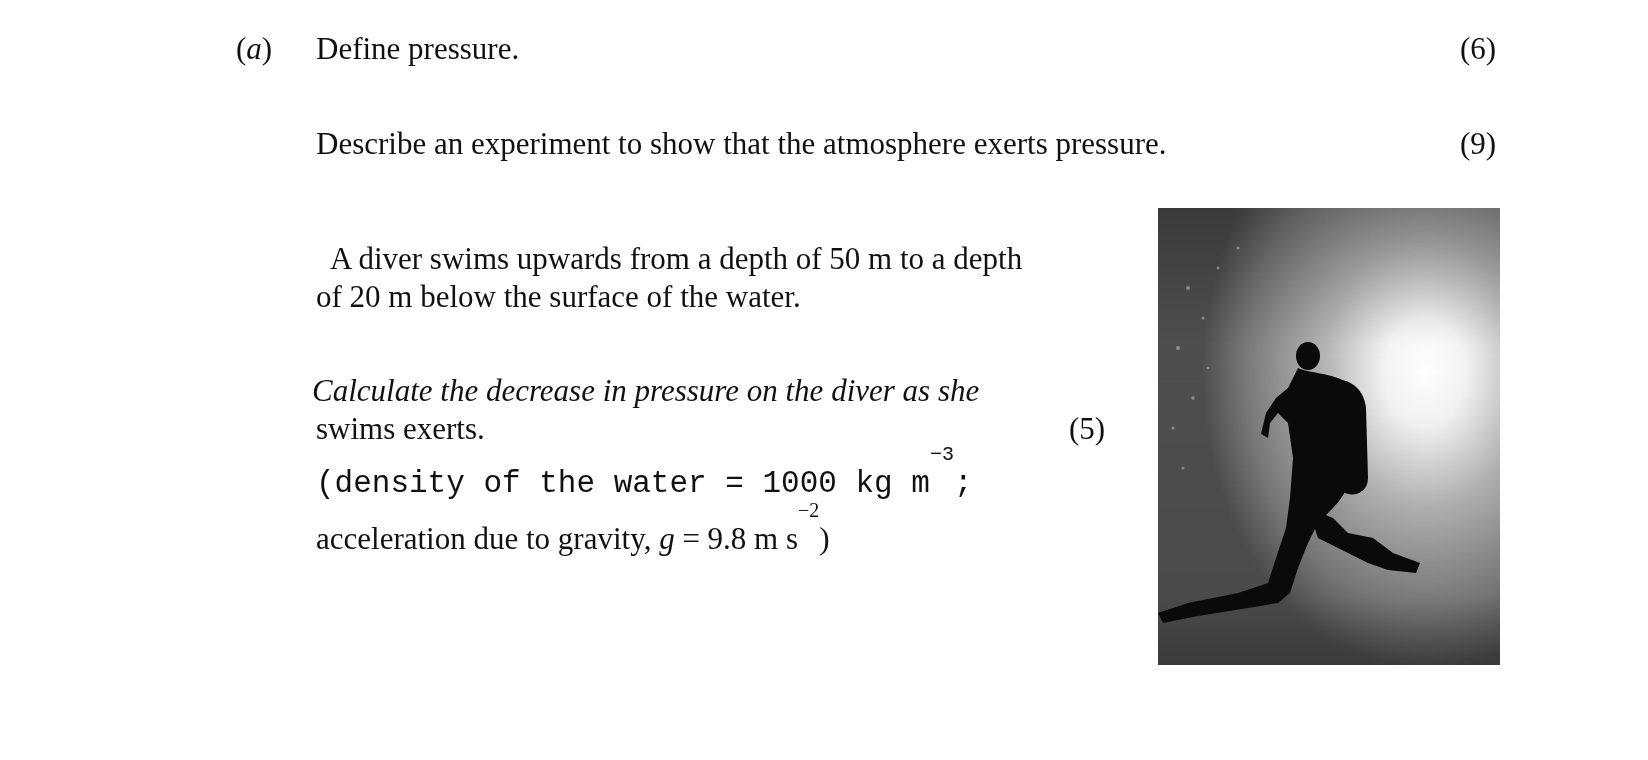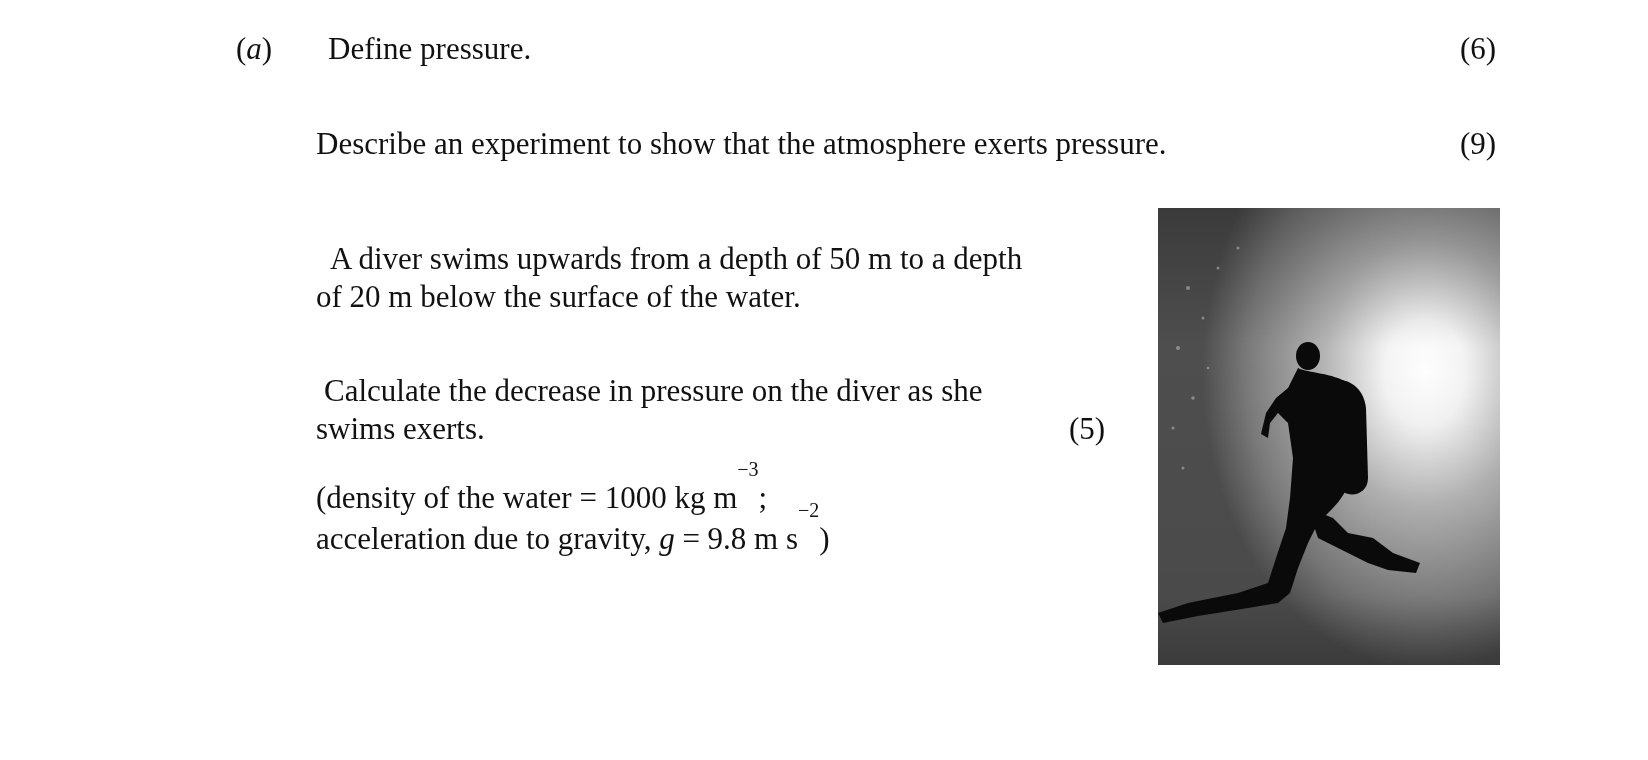--- a/index.html
+++ b/index.html
@@ -18,34 +18,34 @@
       overflow: hidden; background: #6a6a6a;
     }
   </style>
 </head>
 <body>
 
 <div>
 
   <div class="abs" style="left:236px; top:30px;">(<span class="italic">a</span>)</div>
 
-  <div class="abs" style="left:316px; top:30px;margin-left:12px;">Define pressure.</div>
+  <div class="abs" style="left:316px; top:30px;">Define pressure.</div>
   <div class="abs" style="left:1460px; top:30px;">(6)</div>
 
   <div class="abs" style="left:316px; top:125px;text-align:right;">Describe an experiment to show that the atmosphere exerts pressure.</div>
   <div class="abs" style="left:1460px; top:125px;">(9)</div>
 
   <div class="abs" style="left:330px; top:240px;">A diver swims upwards from a depth of 50 m to a depth</div>
   <div class="abs" style="left:316px; top:278px;">of 20 m below the surface of the water.</div>
 
-  <div class="abs" style="left:324px; top:372px;">Calculate the decrease in pressure on the diver as she</div>
+  <div class="abs" style="left:312px; top:372px;font-style:italic;">Calculate the decrease in pressure on the diver as she</div>
   <div class="abs" style="left:316px; top:410px;">swims exerts.</div>
   <div class="abs" style="left:1069px; top:410px;">(5)</div>
 
-  <div class="abs" style="left:316px; top:479px;"><span>(density of the water = 1000 kg m</span><sup>−3</sup><span>;</span></div>
+  <div class="abs" style="left:316px; top:465px;font-family:Liberation Mono, monospace;"><span>(density of the water = 1000 kg m</span><sup>−3</sup><span>;</span></div>
 
   <div class="abs" style="left:316px; top:520px;"><span>acceleration due to gravity, </span><span class="italic">g</span><span> = 9.8 m s</span><sup>−2</sup><span>)</span></div>
 
   <div class="photo">
     <svg width="342" height="457" viewBox="0 0 342 457">
       <defs>
         <radialGradient id="sun" cx="0.78" cy="0.36" r="0.65">
           <stop offset="0" stop-color="#ffffff"></stop>
           <stop offset="0.18" stop-color="#f4f4f4"></stop>
           <stop offset="0.45" stop-color="#b5b5b5"></stop>

